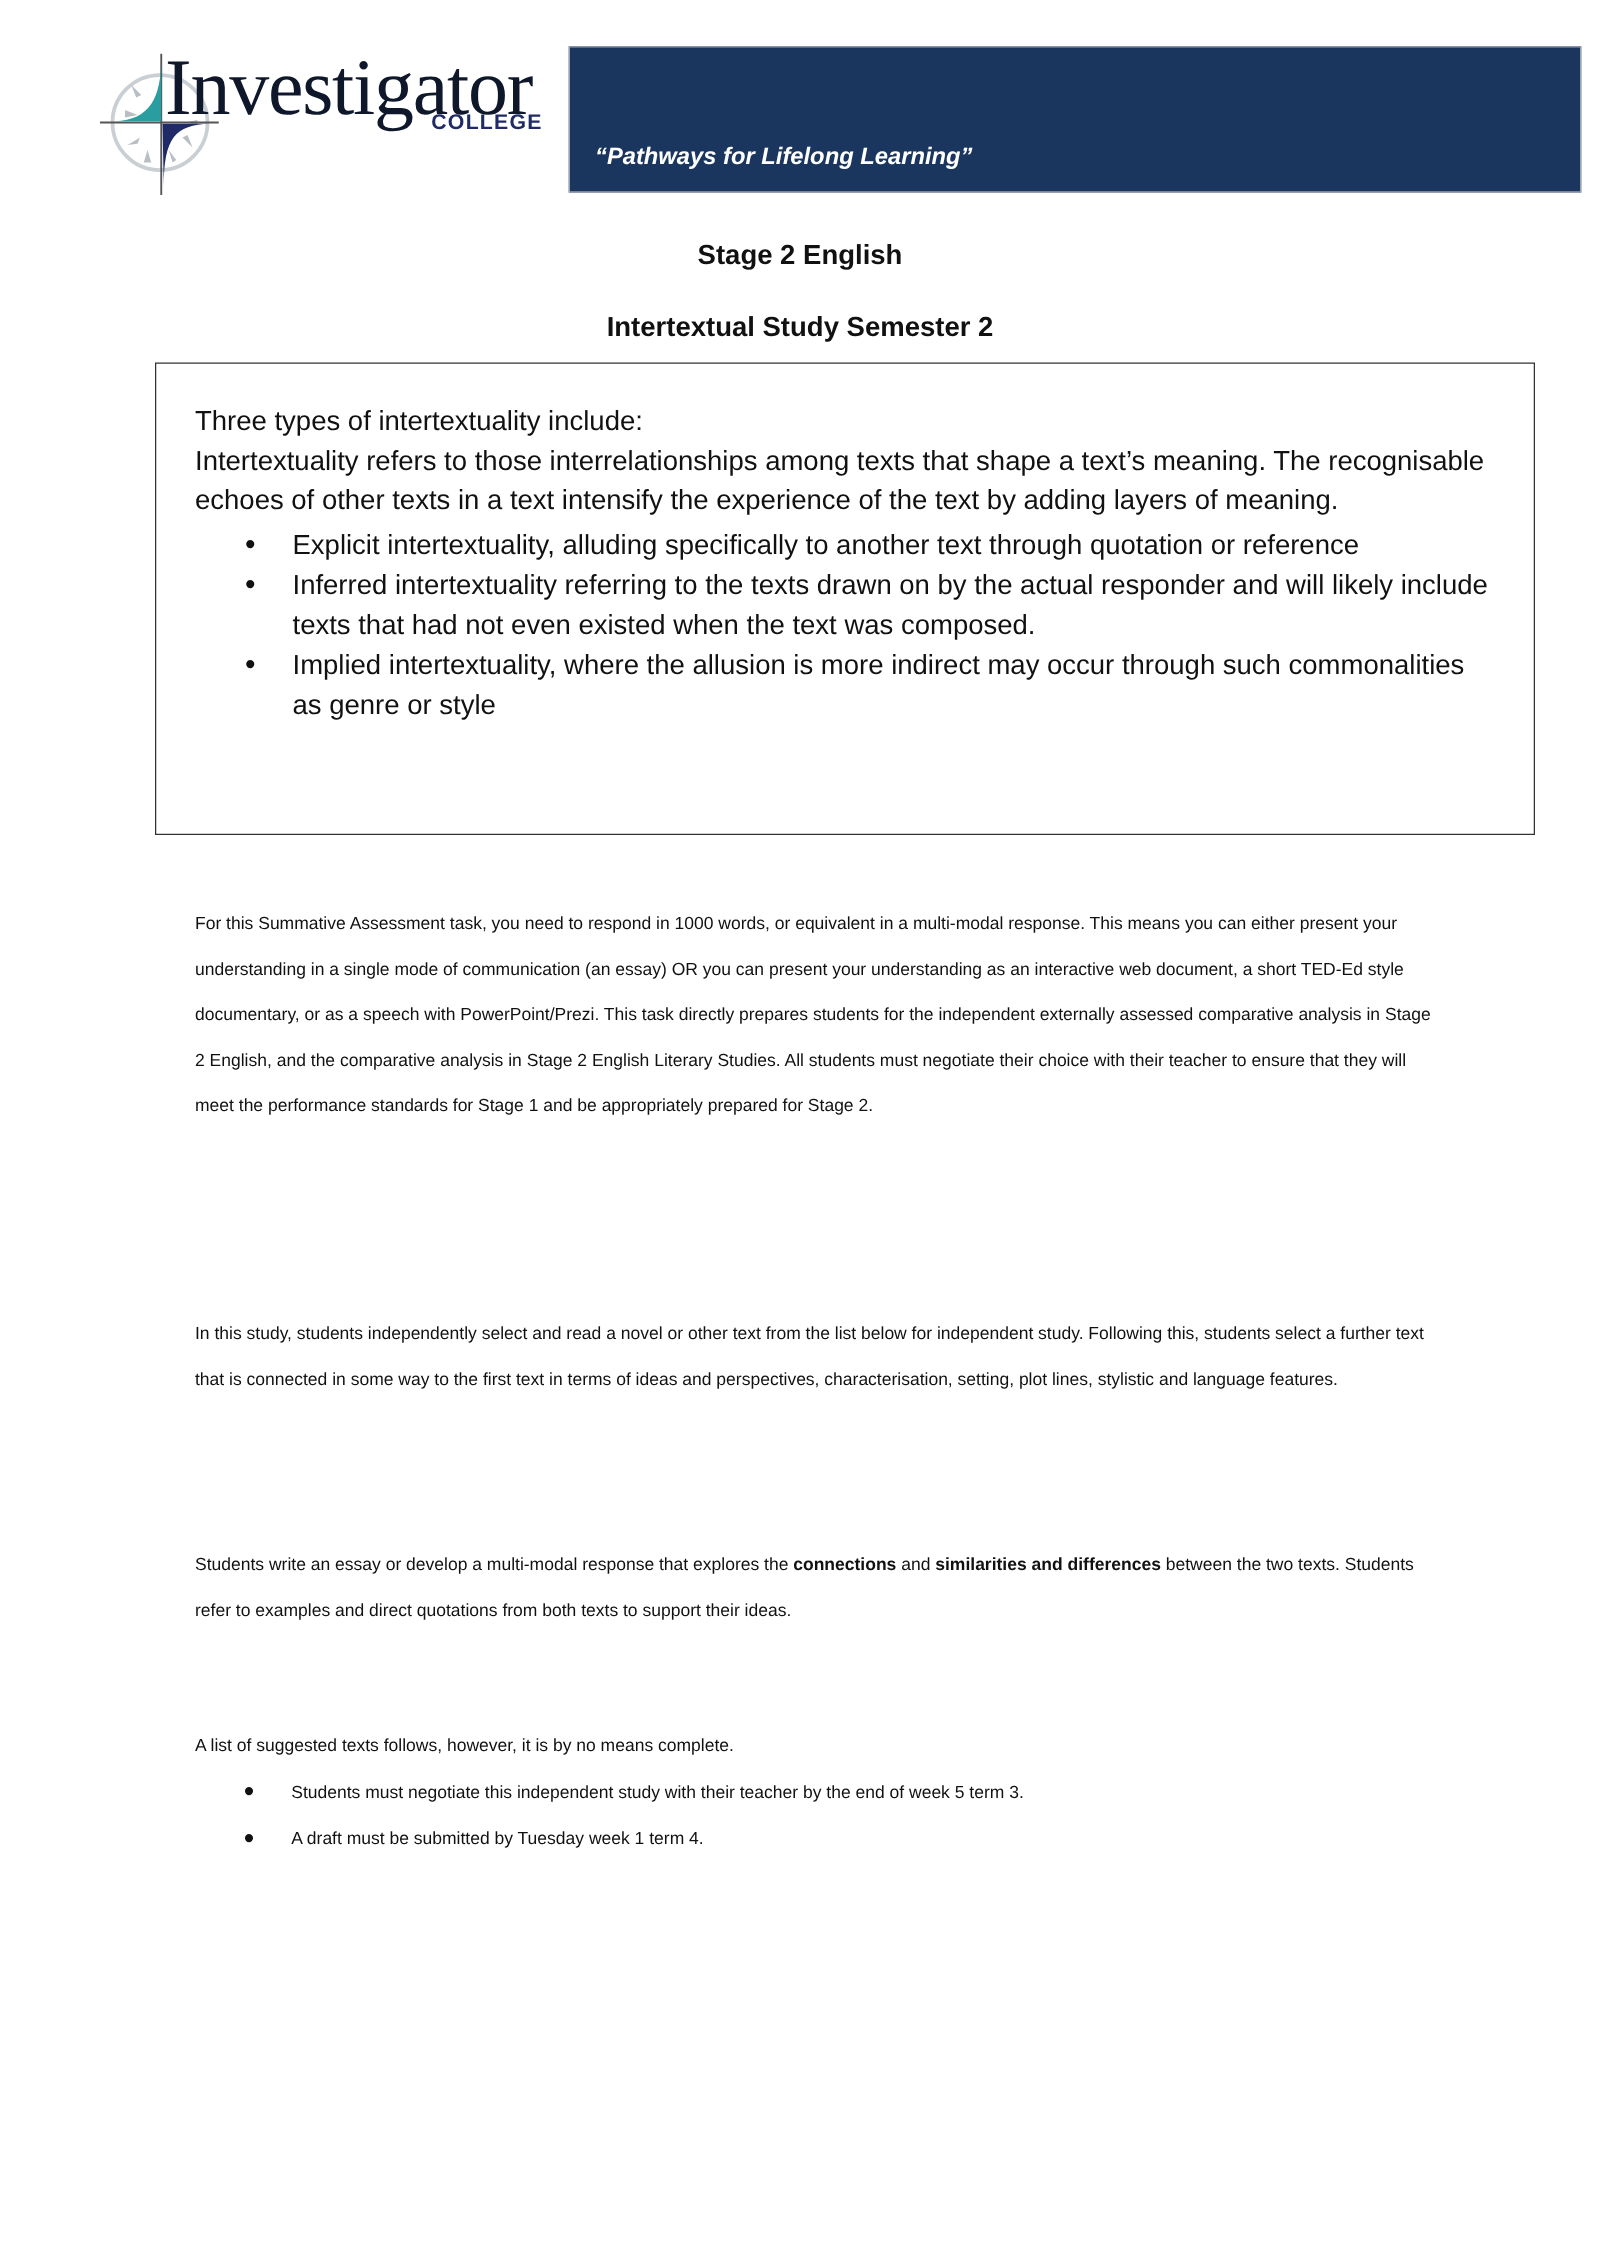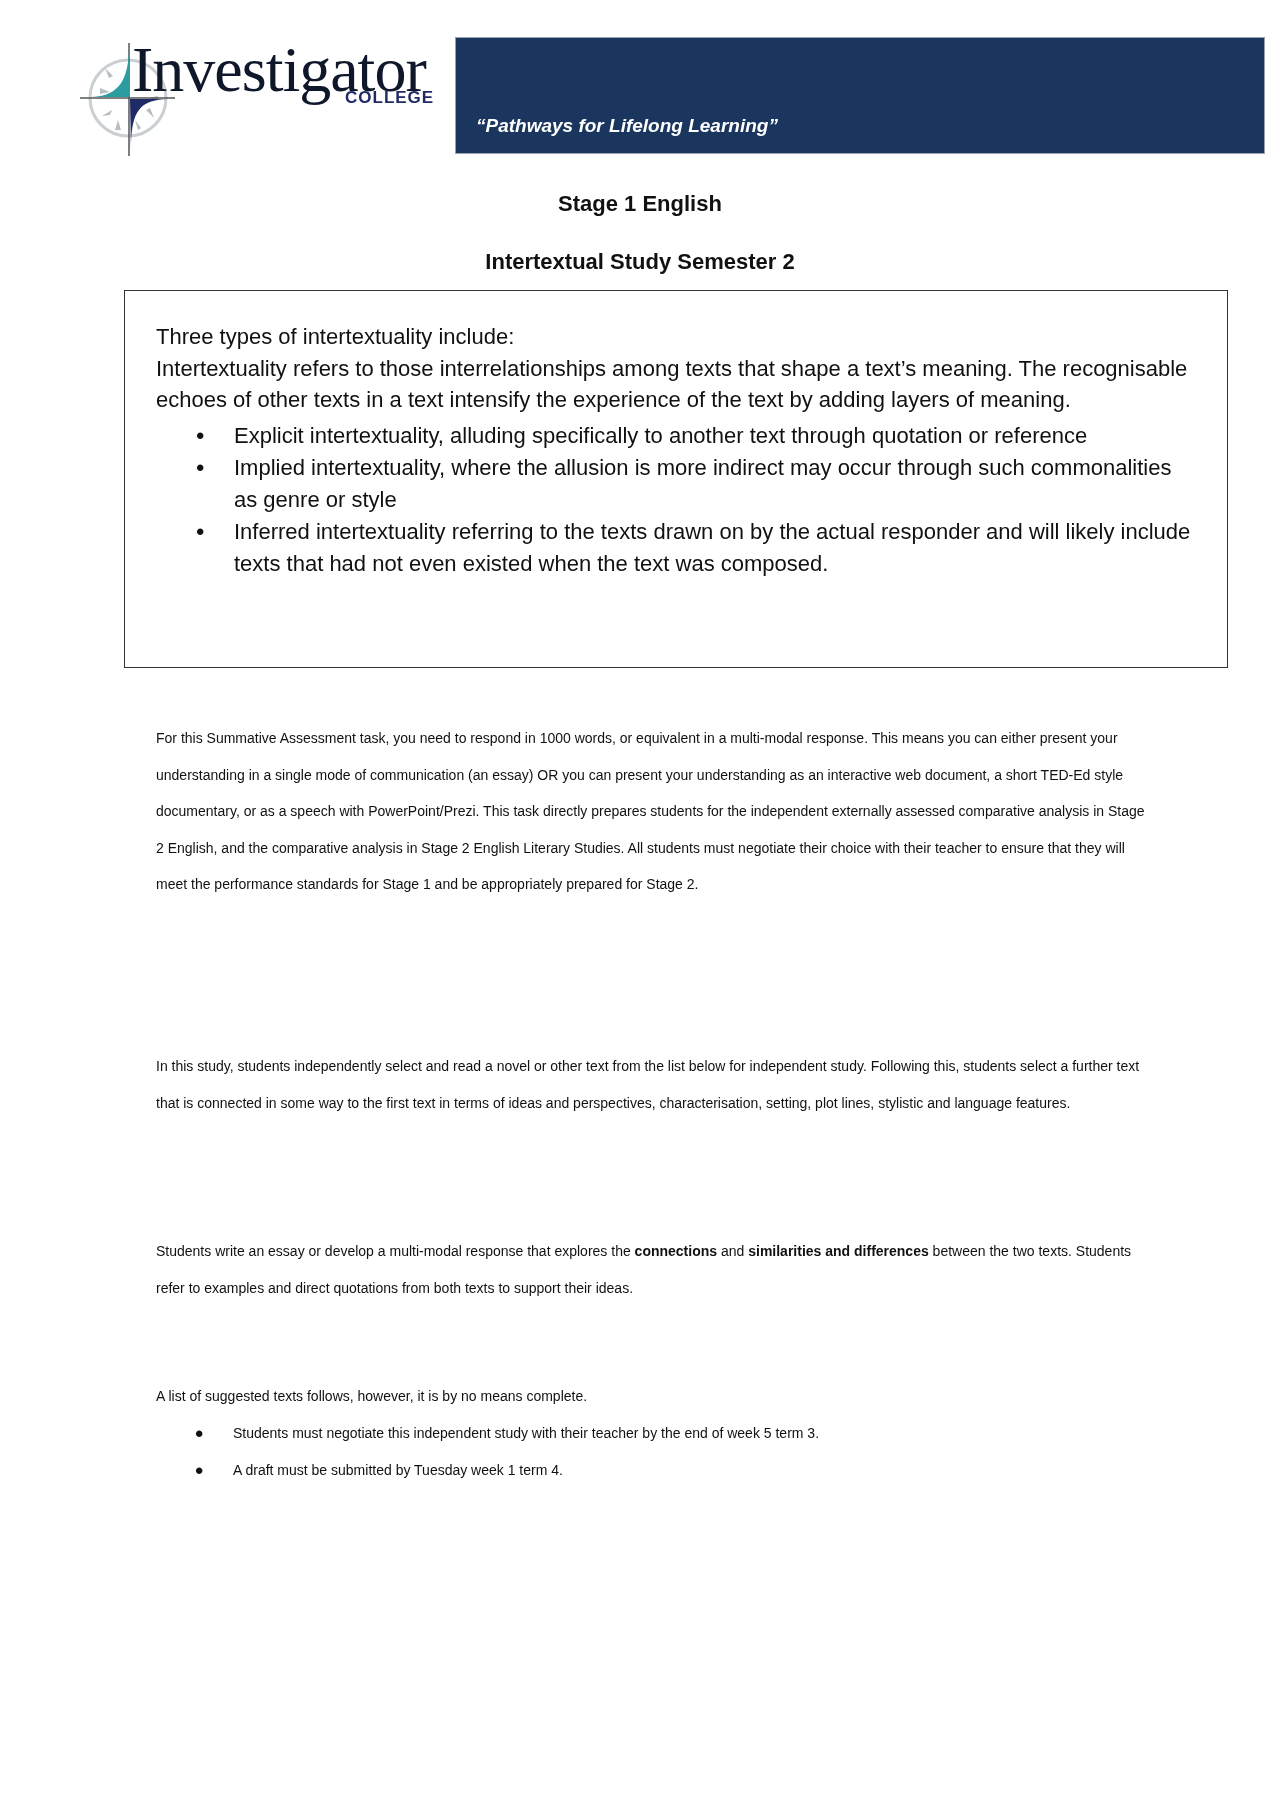--- a/index.html
+++ b/index.html
@@ -58,30 +58,30 @@
     <path d="M50,61 L88,61 C60,62 51,72 51,112 Z" fill="#1f2a66"></path>
   </svg>
   <div class="logo-word">Investigator</div>
   <div class="logo-sub">COLLEGE</div>
 </div>
 
 <div class="band">
   <div class="motto">“Pathways for Lifelong Learning”</div>
 </div>
 
-<div class="title t1">Stage 1 English</div>
+<div class="title t1">Stage 2 English</div>
 <div class="title t2">Intertextual Study Semester 2</div>
 
 <div class="boxed">
   <p>Three types of intertextuality include:</p>
   <p>Intertextuality refers to those interrelationships among texts that shape a text’s meaning. The recognisable echoes of other texts in a text intensify the experience of the text by adding layers of meaning.</p>
   <ul>
     <li class="bullet">Explicit intertextuality, alluding specifically to another text through quotation or reference</li>
+    <li class="bullet">Inferred intertextuality referring to the texts drawn on by the actual responder and will likely include texts that had not even existed when the text was composed.</li>
     <li class="bullet">Implied intertextuality, where the allusion is more indirect may occur through such commonalities as genre or style</li>
-    <li class="bullet">Inferred intertextuality referring to the texts drawn on by the actual responder and will likely include texts that had not even existed when the text was composed.</li>
   </ul>
 </div>
 
 <div class="body-text p1">
   <p>For this Summative Assessment task, you need to respond in 1000 words, or equivalent in a multi-modal response. This means you can either present your understanding in a single mode of communication (an essay) OR you can present your understanding as an interactive web document, a short TED-Ed style documentary, or as a speech with PowerPoint/Prezi. This task directly prepares students for the independent externally assessed comparative analysis in Stage 2 English, and the comparative analysis in Stage 2 English Literary Studies. All students must negotiate their choice with their teacher to ensure that they will meet the performance standards for Stage 1 and be appropriately prepared for Stage 2.</p>
 </div>
 
 <div class="body-text p2">
   <p>In this study, students independently select and read a novel or other text from the list below for independent study. Following this, students select a further text that is connected in some way to the first text in terms of ideas and perspectives, characterisation, setting, plot lines, stylistic and language features.</p>
 </div>

